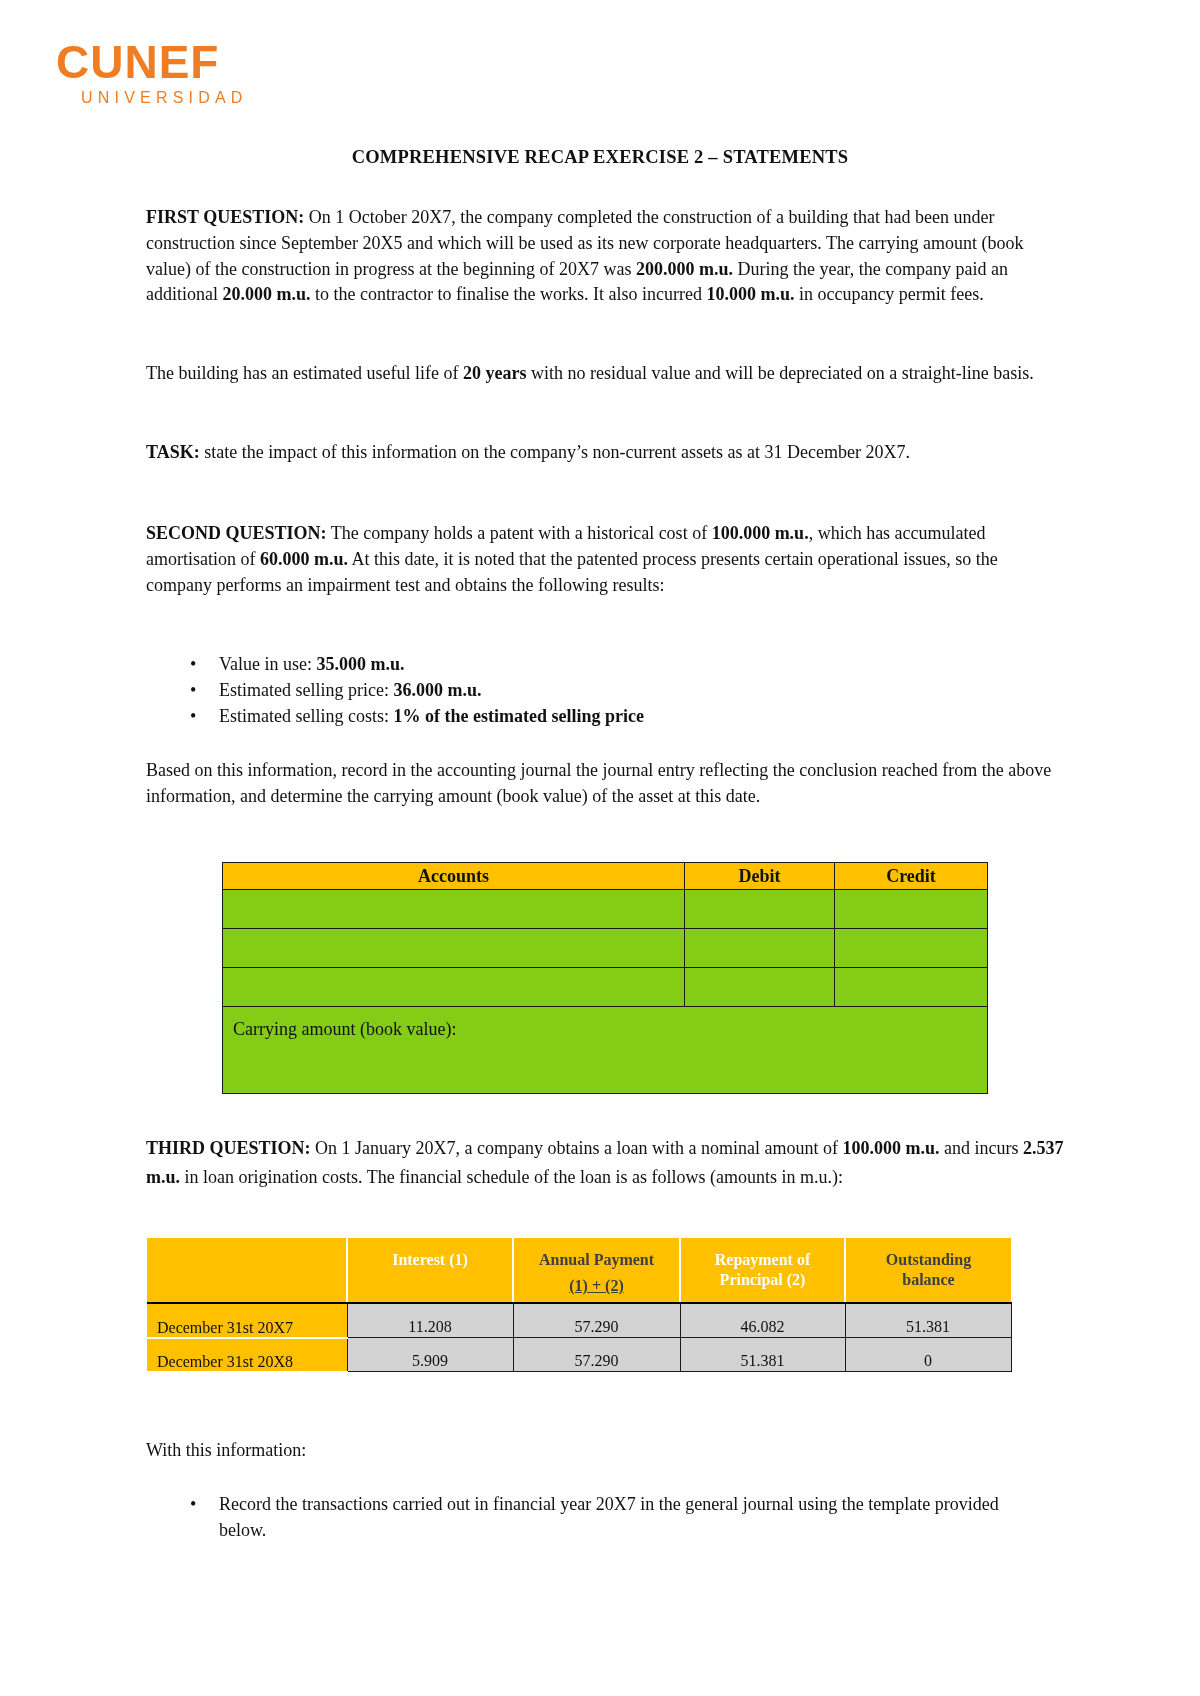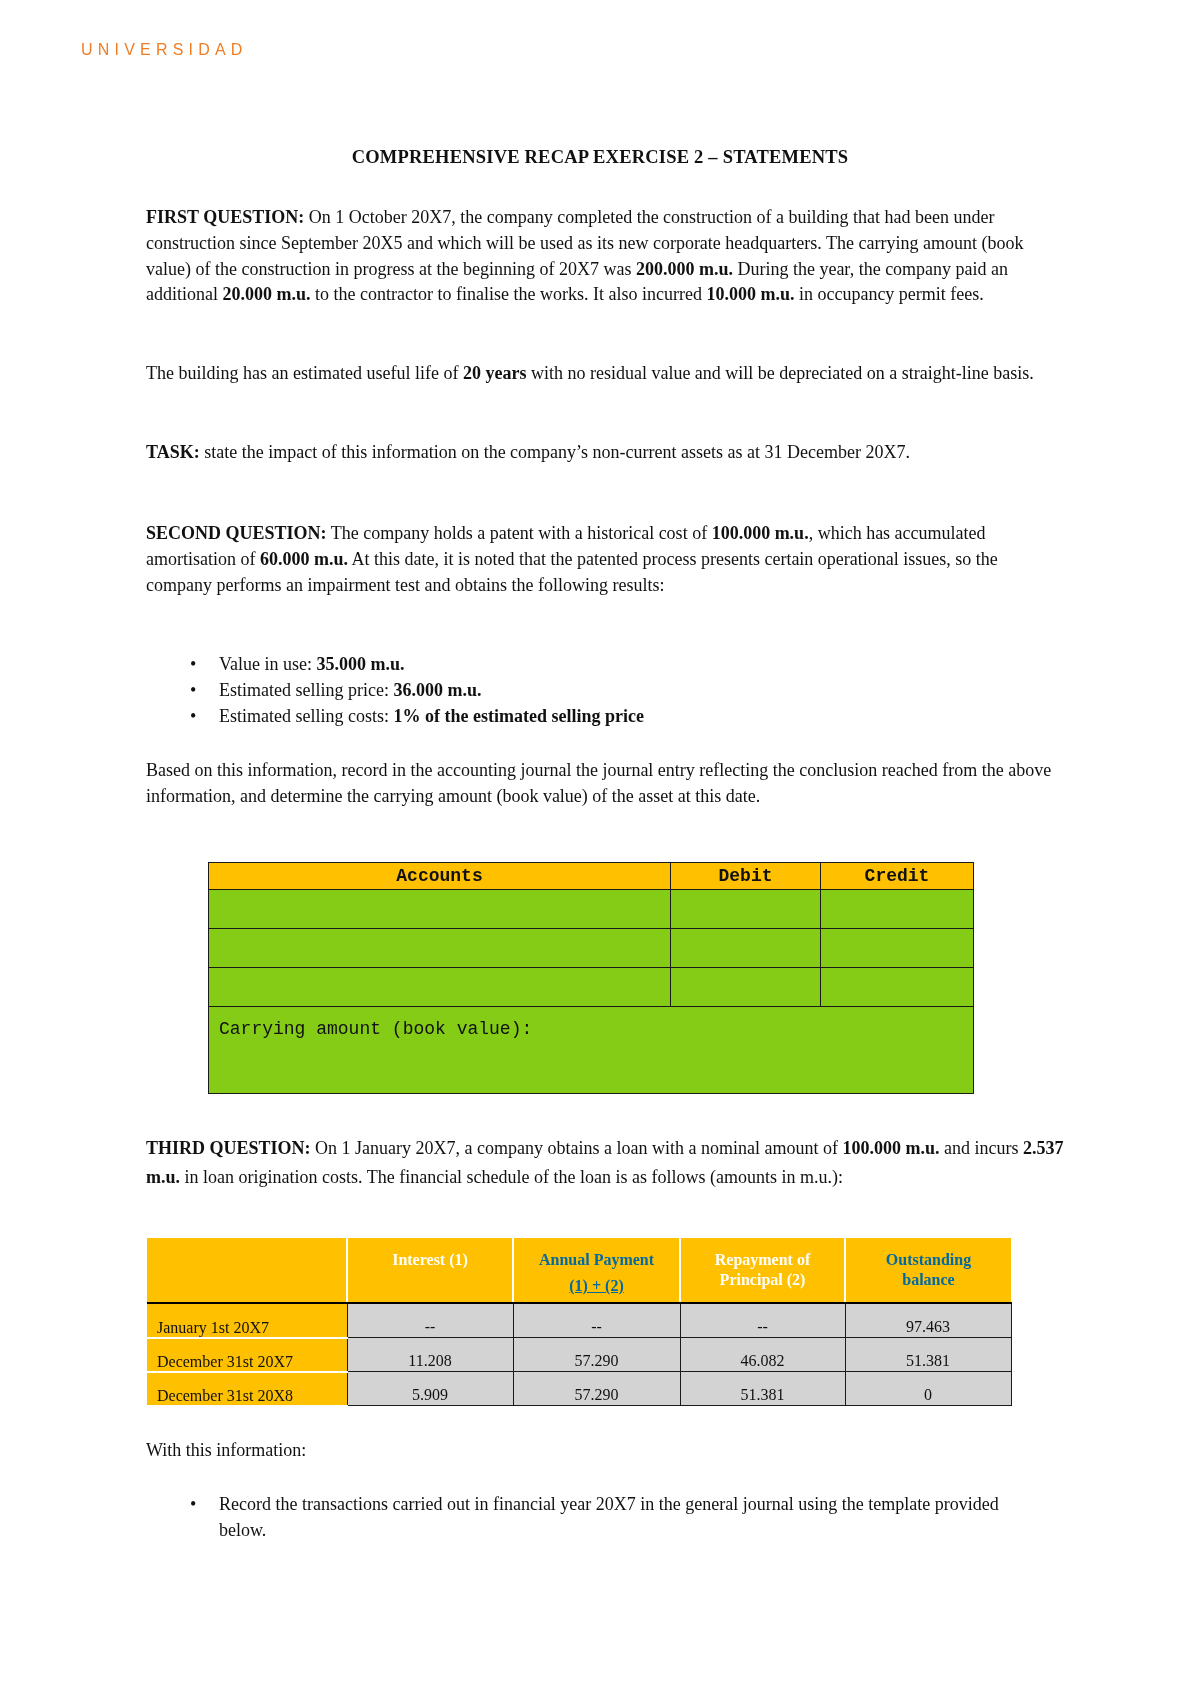--- a/index.html
+++ b/index.html
@@ -13,41 +13,42 @@
               letter-spacing: 5.2px; color: #f07d23; line-height: 20px; margin-top: 2px; margin-left: 25px; }
   .title { left: 0; width: 1200px; top: 147px; text-align: center; font-size: 18.5px;
            font-weight: 700; letter-spacing: 0.2px; }
   .para { left: 146px; width: 920px; font-size: 18px; line-height: 25.8px; }
   .para b { font-weight: 700; }
   .bullets { left: 190px; width: 880px; font-size: 18px; line-height: 25.8px; margin: 0; padding: 0; list-style: none; }
   .bullets li { position: relative; padding-left: 29px; }
   .bullets li::before { content: "\2022"; position: absolute; left: 0; top: 0; font-size: 18px; }
 
   
-  .jtable { left: 208px; top: 862px; width: 765px; border-collapse: collapse; table-layout: fixed; font-size: 18px; font-family: Liberation Mono, monospace; }
+  .jtable { left: 222px; top: 862px; width: 765px; border-collapse: collapse; table-layout: fixed; font-size: 18px; }
   .jtable th { background: #ffc000; font-weight: 700; height: 26px; padding: 0; text-align: center;
                border: 1.5px solid #1a1a1a; font-size: 18px; }
   .jtable td { border: 1.5px solid #1a1a1a; height: 38px; padding: 0; background: #84cc16; }
   .jtable td.carry { height: 74px; vertical-align: top; padding: 12px 10px 0 10px; text-align: left; }
 
   
   .ltable { left: 147px; top: 1238px; width: 864px; border-collapse: collapse; table-layout: fixed; font-size: 16px; }
   .ltable th { background: #ffc000; height: 64px; padding: 0; vertical-align: top; text-align: center;
                font-size: 16px; font-weight: 700; line-height: 20px; border-right: 2px solid #fff; border-bottom: 2px solid #000000; }
   .ltable th .hd { display: block; padding-top: 12px; }
   .ltable th.white { color: #ffffff; }
-  .ltable th.dark { color: #0369a1; }
+  .ltable th.dark { color: #404040; }
   .ltable td { height: 32px; padding: 0; text-align: center; vertical-align: bottom; font-size: 16px; }
   .ltable td.rowlab { background: #ffc000; text-align: left; padding-left: 10px; border-bottom: 2px solid #fff; }
   .ltable td.cell { background: #d3d3d3; border: 1.5px solid #1a1a1a; padding-bottom: 1px; }
 </style>
 </head>
 <body>
 
 <div class="abs logo">
+  <div class="logo-main">CUNEF</div>
   <div class="logo-sub">UNIVERSIDAD</div>
 </div>
 
 <div class="abs title">COMPREHENSIVE RECAP EXERCISE 2 – STATEMENTS</div>
 
 <div class="abs para" style="top:205px;">
   <b>FIRST QUESTION:</b><span> On 1 October 20X7, the company completed the construction of a building that had been under construction since September 20X5 and which will be used as its new corporate headquarters. The carrying amount (book value) of the construction in progress at the beginning of 20X7 was </span><b>200.000 m.u.</b><span> During the year, the company paid an additional </span><b>20.000 m.u.</b><span> to the contractor to finalise the works. It also incurred </span><b>10.000 m.u.</b><span> in occupancy permit fees.</span>
 </div>
 
 <div class="abs para" style="top:361px;">
@@ -134,27 +135,20 @@
           <span style="display:block;">Principal (2)</span>
         </th>
       <th class="dark" style="border-right:none;">
           <span class="hd">Outstanding</span>
           <span style="display:block;">balance</span>
         </th>
     </tr>
   </thead>
   <tbody>
     <tr>
-      <td class="rowlab">January 1st 20X7</td>
-      <td class="cell">--</td>
-      <td class="cell">--</td>
-      <td class="cell">--</td>
-      <td class="cell">97.463</td>
-    </tr>
-    <tr>
       <td class="rowlab">December 31st 20X7</td>
       <td class="cell">11.208</td>
       <td class="cell">57.290</td>
       <td class="cell">46.082</td>
       <td class="cell">51.381</td>
     </tr>
     <tr>
       <td class="rowlab">December 31st 20X8</td>
       <td class="cell">5.909</td>
       <td class="cell">57.290</td>

